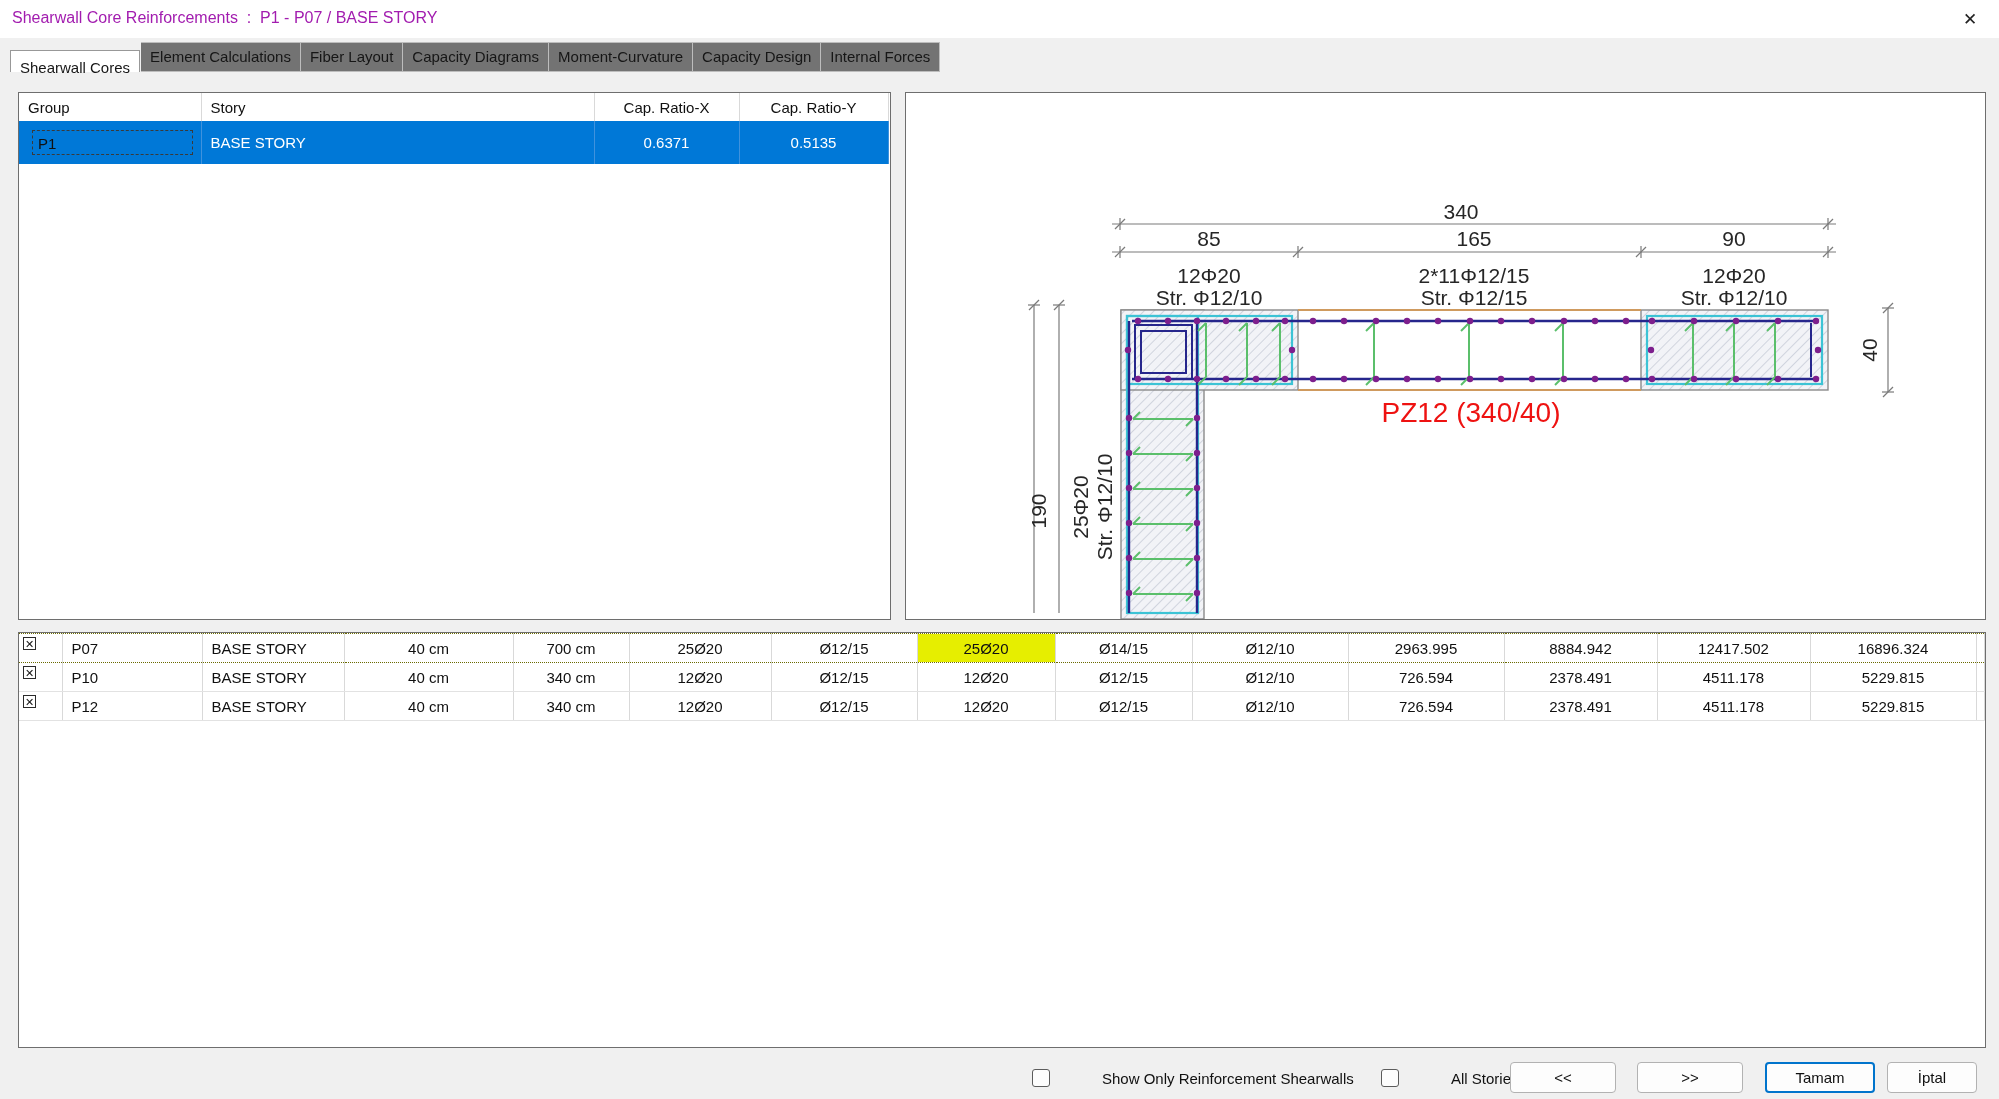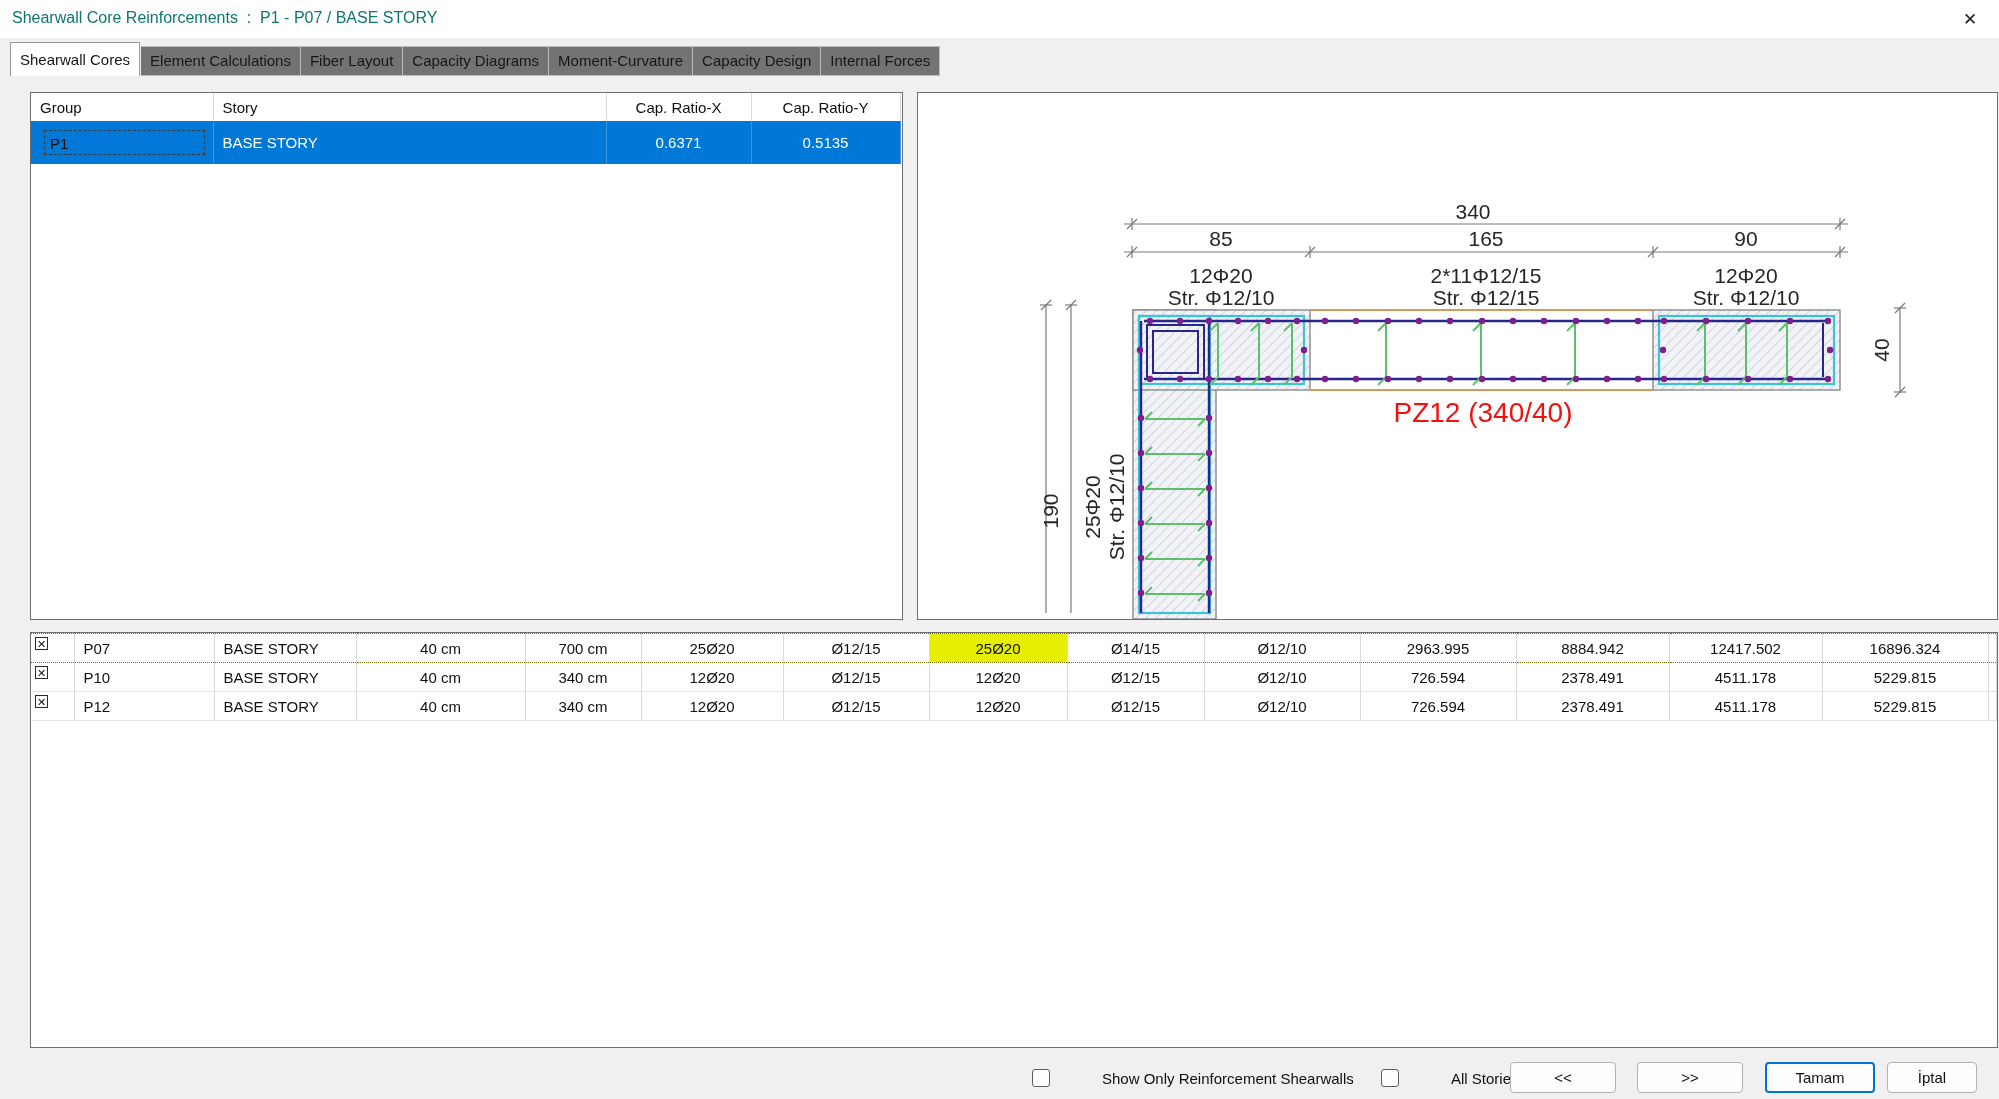--- a/index.html
+++ b/index.html
@@ -3,31 +3,31 @@
 <meta charset="utf-8">
 <style>
   html,body{margin:0;padding:0;}
   body{
     width:1999px;height:1099px;position:relative;overflow:hidden;
     background:#f0f0f0;font-family:"Liberation Sans",sans-serif;color:#111;
     -webkit-font-smoothing:antialiased;
   }
   
   .titlebar{position:absolute;left:0;top:0;width:1999px;height:38px;background:#ffffff;}
-  .title{position:absolute;left:12px;top:9px;font-size:16px;color:#0f766e;white-space:pre;}
+  .title{position:absolute;left:12px;top:9px;font-size:16px;color:#a21caf;white-space:pre;}
   .close-btn{position:absolute;right:6px;top:0;width:46px;height:38px;display:flex;align-items:center;justify-content:center;cursor:pointer;}
   .close-btn span{font-size:17px;color:#222;}
   
   .tabstrip{position:absolute;left:10px;top:42px;display:flex;align-items:flex-end;}
   .tab{box-sizing:border-box;height:30px;padding:5px 9px 0 9px;font-size:15px;color:#161616;
        background:#737373;border:1px solid #bdbdbd;border-left:none;cursor:pointer;white-space:nowrap;}
   .tab:first-child{border-left:1px solid #bdbdbd;}
-  .tab.active{background:#ffffff;height:34px;padding-top:8px;border:1px solid #989898;border-bottom:none;margin-right:1px;}
-  
-  .panel{position:absolute;background:#ffffff;border:1px solid #6e6e6e;box-sizing:border-box;margin-left:12px;}
+  .tab.active{background:#ffffff;height:22px;padding-top:8px;border:1px solid #989898;border-bottom:none;margin-right:1px;}
+  
+  .panel{position:absolute;background:#ffffff;border:1px solid #6e6e6e;box-sizing:border-box;}
   .p-left{left:18px;top:92px;width:873px;height:528px;}
   .p-draw{left:905px;top:92px;width:1081px;height:528px;}
   .p-bottom{left:18px;top:632px;width:1968px;height:416px;}
   
   table.grid{border-collapse:collapse;table-layout:fixed;font-size:15px;color:#101010;}
   table.grid th{font-weight:normal;text-align:center;border-right:1px solid #d9d9d9;padding:0;height:28px;white-space:nowrap;overflow:hidden;}
   table.grid td{text-align:center;border-right:1px solid #d9d9d9;padding:0;height:27px;white-space:nowrap;overflow:hidden;}
   table.grid .l{text-align:left;padding-left:9px;}
   
   #grouptable{width:869px;}

